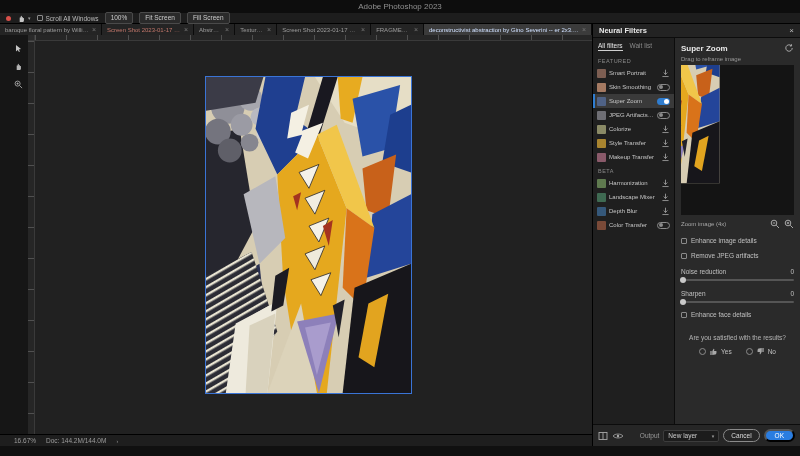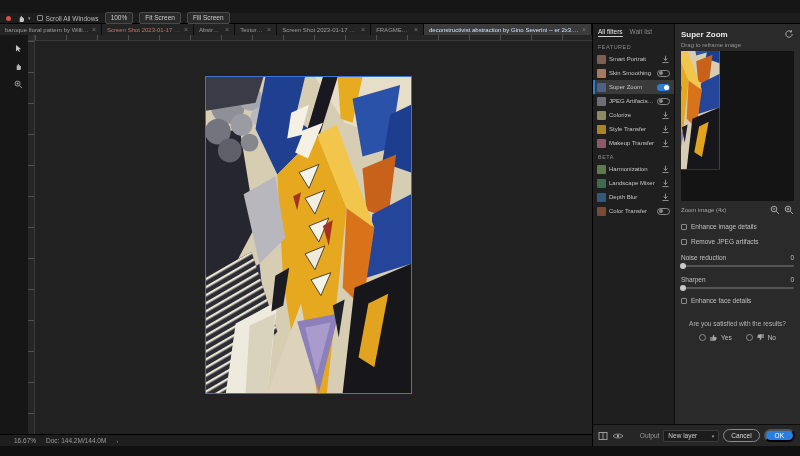--- a/index.html
+++ b/index.html
@@ -106,20 +106,23 @@
     color:#dddddd;font-size:6.5px;background:transparent}
   .btn-ok{height:13px;display:flex;align-items:center;padding:0 9px;border-radius:8px;background:#2a7de1;
     color:#ffffff;font-size:6.5px}
   .hiddefs{position:absolute;width:0;height:0;overflow:hidden}
 </style>
 </head>
 <body>
 
 <div id="app">
 
+  <div class="titlebar">
+    <span>Adobe Photoshop 2023</span>
+  </div>
 
   <div class="optionsbar">
     <span class="dot red"></span>
     <span class="tool-chip">
       <svg width="9" height="9" viewBox="0 0 10 10">
         <path d="M3 9V4.2c0-.9 1.2-.9 1.2 0V2.6c0-.9 1.2-.9 1.2 0v1.2c0-.8 1.2-.8 1.2 0V5c0-.7 1.1-.7 1.1 0v2.2c0 1.2-.8 1.8-2 1.8z" fill="#c5c5c5"></path>
       </svg>
       <span class="chev">▾</span>
     </span>
     <span class="opt-check">
@@ -188,20 +191,24 @@
   </div>
 
   <div class="statusbar">
     <span>16.67%</span>
     <span>Doc: 144.2M/144.0M</span>
     <span class="chev">›</span>
   </div>
   <div class="bottomfill"></div>
 
   <div class="nfpanel">
+    <div class="nf-header">
+      <span>Neural Filters</span>
+      <span class="x">×</span>
+    </div>
     <div class="nf-body">
       <div class="nf-list">
         <div class="nf-tabs">
           <span class="nf-tab active">All filters</span>
           <span class="nf-tab">Wait list</span>
         </div>
         <div class="nf-sec">FEATURED</div>
         <div id="featured-list">
             <div class="nf-item">
       <span class="thumb" style="background: rgb(125, 94, 82);"></span>

